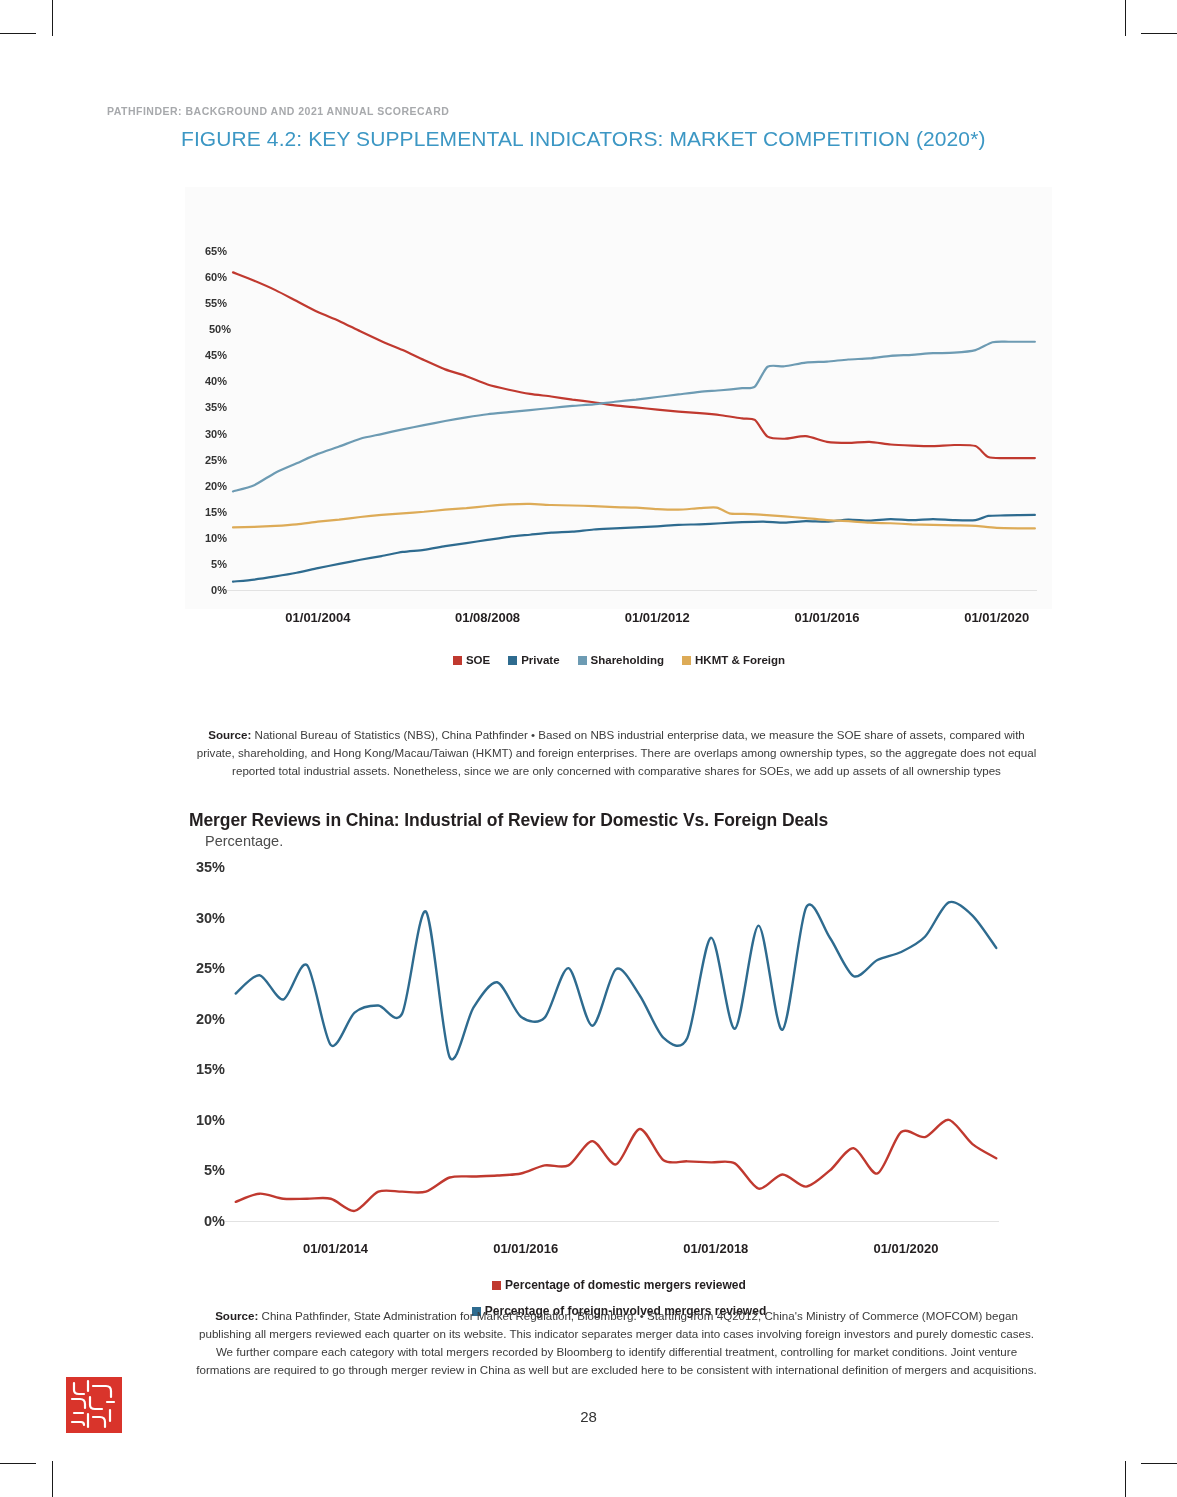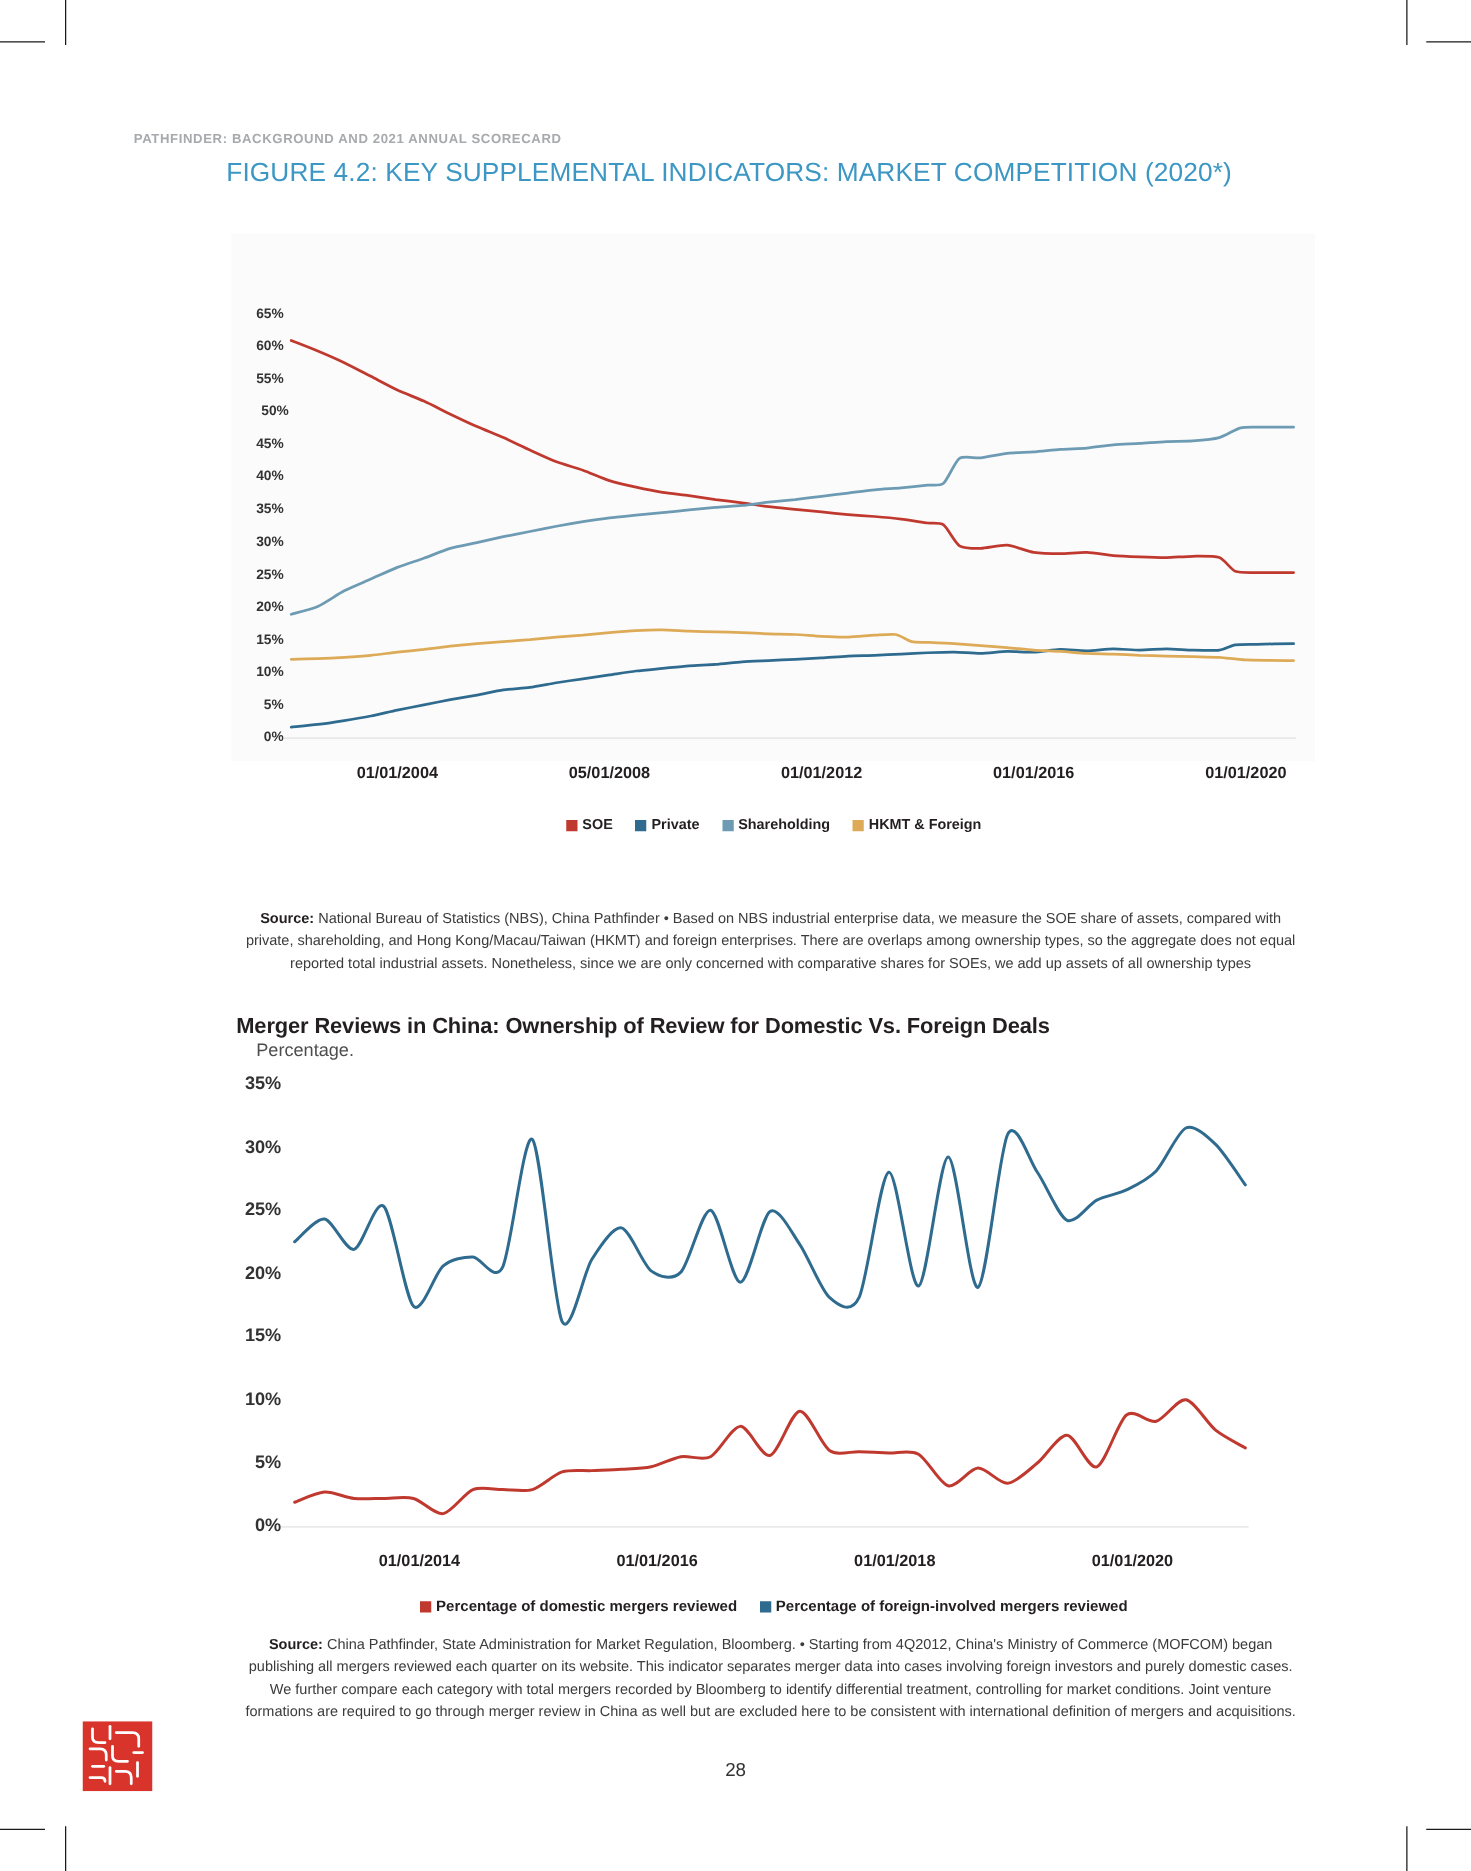--- a/index.html
+++ b/index.html
@@ -129,21 +129,21 @@
       </div>
     <div class="axisline" style="left:38px; right:12px; top:361px;"></div>
     <svg class="series" id="c1-svg" width="860" height="420">
         <path d="M44.00,43.38 C46.47,44.36 60.26,49.66 65.21,51.73 C70.16,53.80 81.48,58.74 86.43,61.12 C91.38,63.49 102.69,69.51 107.64,72.07 C112.59,74.62 123.91,80.71 128.85,83.02 C133.80,85.33 145.12,89.63 150.07,91.89 C155.02,94.14 166.33,99.94 171.28,102.32 C176.23,104.69 187.55,110.04 192.50,112.23 C197.45,114.42 208.76,118.90 213.71,121.09 C218.66,123.28 229.97,128.75 234.92,131.00 C239.87,133.25 251.19,138.50 256.14,140.39 C261.09,142.28 272.40,145.40 277.35,147.17 C282.30,148.93 293.61,153.93 298.56,155.51 C303.51,157.10 314.83,159.63 319.78,160.73 C324.73,161.82 336.04,164.11 340.99,164.90 C345.94,165.69 357.26,166.84 362.21,167.51 C367.16,168.18 378.47,169.97 383.42,170.64 C388.37,171.31 399.68,172.58 404.63,173.25 C409.58,173.92 420.90,175.77 425.85,176.38 C430.80,176.98 442.11,177.97 447.06,178.46 C452.01,178.95 463.32,180.06 468.27,180.55 C473.22,181.03 484.54,182.21 489.49,182.63 C494.44,183.06 505.75,183.77 510.70,184.20 C515.65,184.62 526.97,185.68 531.92,186.28 C536.87,186.89 549.17,188.87 553.13,189.41 C557.09,189.96 562.89,188.85 565.86,190.98 C568.83,193.11 575.12,205.48 578.59,207.67 C582.05,209.86 591.10,209.81 595.56,209.75 C600.01,209.69 611.82,206.78 616.77,207.15 C621.72,207.51 633.03,212.09 637.98,212.88 C642.93,213.67 654.25,213.93 659.20,213.93 C664.15,213.93 675.46,212.70 680.41,212.88 C685.36,213.07 696.68,215.06 701.63,215.49 C706.58,215.92 717.89,216.35 722.84,216.53 C727.79,216.72 739.10,217.12 744.05,217.06 C749.00,216.99 760.32,216.01 765.27,216.01 C770.22,216.01 782.52,215.66 786.48,217.06 C790.44,218.45 795.74,226.61 799.21,228.01 C802.67,229.41 810.73,228.93 816.18,229.05 C821.62,229.17 842.41,229.05 845.88,229.05" stroke="#c0392f" stroke-width="2.2"></path>
         <path d="M44.00,352.66 C46.47,352.41 60.26,351.18 65.21,350.57 C70.16,349.96 81.48,348.23 86.43,347.44 C91.38,346.65 102.69,344.76 107.64,343.79 C112.59,342.82 123.91,340.13 128.85,339.10 C133.80,338.06 145.12,335.90 150.07,334.92 C155.02,333.95 166.33,331.66 171.28,330.75 C176.23,329.84 187.55,328.01 192.50,327.10 C197.45,326.19 208.76,323.66 213.71,322.93 C218.66,322.20 229.97,321.51 234.92,320.84 C239.87,320.17 251.19,317.98 256.14,317.19 C261.09,316.40 272.40,314.79 277.35,314.06 C282.30,313.33 293.61,311.66 298.56,310.93 C303.51,310.20 314.83,308.41 319.78,307.80 C324.73,307.19 336.04,306.20 340.99,305.72 C345.94,305.23 357.26,304.00 362.21,303.63 C367.16,303.27 378.47,302.95 383.42,302.59 C388.37,302.22 399.68,300.87 404.63,300.50 C409.58,300.14 420.90,299.70 425.85,299.46 C430.80,299.22 442.11,298.66 447.06,298.42 C452.01,298.17 463.32,297.68 468.27,297.37 C473.22,297.07 484.54,296.05 489.49,295.81 C494.44,295.56 505.75,295.47 510.70,295.29 C515.65,295.10 526.97,294.49 531.92,294.24 C536.87,294.00 548.18,293.38 553.13,293.20 C558.08,293.02 569.39,292.62 574.34,292.68 C579.29,292.74 590.61,293.78 595.56,293.72 C600.51,293.66 611.82,292.28 616.77,292.16 C621.72,292.04 633.03,292.86 637.98,292.68 C642.93,292.50 654.25,290.71 659.20,290.59 C664.15,290.47 675.46,291.70 680.41,291.64 C685.36,291.57 696.68,290.13 701.63,290.07 C706.58,290.01 717.89,291.11 722.84,291.11 C727.79,291.11 739.10,290.07 744.05,290.07 C749.00,290.07 760.32,290.99 765.27,291.11 C770.22,291.24 782.52,291.60 786.48,291.11 C790.44,290.63 795.74,287.49 799.21,286.94 C802.67,286.39 810.73,286.54 816.18,286.42 C821.62,286.30 842.41,285.96 845.88,285.90" stroke="#2e6b8f" stroke-width="2.2"></path>
         <path d="M44.00,262.43 C46.47,261.70 60.26,258.36 65.21,256.17 C70.16,253.98 81.48,246.21 86.43,243.65 C91.38,241.10 102.69,236.46 107.64,234.27 C112.59,232.08 123.91,226.83 128.85,224.88 C133.80,222.93 145.12,219.34 150.07,217.58 C155.02,215.81 166.33,211.21 171.28,209.75 C176.23,208.29 187.55,206.16 192.50,205.06 C197.45,203.96 208.76,201.40 213.71,200.37 C218.66,199.33 229.97,197.17 234.92,196.19 C239.87,195.22 251.19,192.93 256.14,192.02 C261.09,191.11 272.40,189.16 277.35,188.37 C282.30,187.58 293.61,185.85 298.56,185.24 C303.51,184.63 314.83,183.64 319.78,183.16 C324.73,182.67 336.04,181.56 340.99,181.07 C345.94,180.58 357.26,179.47 362.21,178.98 C367.16,178.50 378.47,177.32 383.42,176.90 C388.37,176.47 399.68,175.82 404.63,175.33 C409.58,174.85 420.90,173.27 425.85,172.72 C430.80,172.18 442.11,171.19 447.06,170.64 C452.01,170.09 463.32,168.64 468.27,168.03 C473.22,167.42 484.54,166.03 489.49,165.42 C494.44,164.81 505.75,163.30 510.70,162.82 C515.65,162.33 526.97,161.68 531.92,161.25 C536.87,160.82 549.17,159.59 553.13,159.16 C557.09,158.74 562.89,160.09 565.86,157.60 C568.83,155.11 575.12,140.15 578.59,137.78 C582.05,135.41 591.10,137.75 595.56,137.26 C600.01,136.77 611.82,134.16 616.77,133.61 C621.72,133.06 633.03,132.93 637.98,132.57 C642.93,132.20 654.25,130.85 659.20,130.48 C664.15,130.11 675.46,129.86 680.41,129.44 C685.36,129.01 696.68,127.26 701.63,126.83 C706.58,126.40 717.89,126.09 722.84,125.79 C727.79,125.48 739.10,124.46 744.05,124.22 C749.00,123.98 760.32,124.07 765.27,123.70 C770.22,123.33 782.03,122.31 786.48,121.09 C790.94,119.88 799.49,114.24 803.45,113.27 C807.41,112.30 815.47,112.81 820.42,112.75 C825.37,112.69 842.91,112.75 845.88,112.75" stroke="#6d9bb3" stroke-width="2.2"></path>
         <path d="M44.00,298.42 C46.47,298.35 60.26,298.08 65.21,297.89 C70.16,297.71 81.48,297.15 86.43,296.85 C91.38,296.55 102.69,295.77 107.64,295.29 C112.59,294.80 123.91,293.23 128.85,292.68 C133.80,292.13 145.12,291.14 150.07,290.59 C155.02,290.04 166.33,288.53 171.28,287.98 C176.23,287.44 187.55,286.32 192.50,285.90 C197.45,285.47 208.76,284.70 213.71,284.33 C218.66,283.97 229.97,283.20 234.92,282.77 C239.87,282.34 251.19,281.11 256.14,280.68 C261.09,280.26 272.40,279.54 277.35,279.12 C282.30,278.69 293.61,277.46 298.56,277.03 C303.51,276.61 314.83,275.71 319.78,275.47 C324.73,275.22 336.04,274.89 340.99,274.95 C345.94,275.01 357.26,275.81 362.21,275.99 C367.16,276.17 378.47,276.39 383.42,276.51 C388.37,276.63 399.68,276.85 404.63,277.03 C409.58,277.21 420.90,277.89 425.85,278.08 C430.80,278.26 442.11,278.35 447.06,278.60 C452.01,278.84 463.32,279.92 468.27,280.16 C473.22,280.40 484.54,280.80 489.49,280.68 C494.44,280.56 506.25,279.36 510.70,279.12 C515.16,278.88 524.21,277.99 527.67,278.60 C531.14,279.21 537.43,283.60 540.40,284.33 C543.37,285.06 549.17,284.67 553.13,284.86 C557.09,285.04 569.39,285.59 574.34,285.90 C579.29,286.20 590.61,287.10 595.56,287.46 C600.51,287.83 611.82,288.60 616.77,289.03 C621.72,289.45 633.03,290.75 637.98,291.11 C642.93,291.48 654.25,291.85 659.20,292.16 C664.15,292.46 675.46,293.48 680.41,293.72 C685.36,293.96 696.68,294.06 701.63,294.24 C706.58,294.43 717.89,295.10 722.84,295.29 C727.79,295.47 739.10,295.69 744.05,295.81 C749.00,295.93 760.32,296.21 765.27,296.33 C770.22,296.45 781.53,296.55 786.48,296.85 C791.43,297.15 800.76,298.63 807.69,298.94 C814.62,299.24 841.42,299.40 845.88,299.46" stroke="#ddab57" stroke-width="2.2"></path>
       </svg>
     <div id="c1-xticks">
         <div class="xtick" style="left: 128.855px; top: 381px;">01/01/2004</div>
-        <div class="xtick" style="left: 298.565px; top: 381px;">05/01/2008</div>
+        <div class="xtick" style="left: 298.565px; top: 381px;">01/08/2008</div>
         <div class="xtick" style="left: 468.274px; top: 381px;">01/01/2012</div>
         <div class="xtick" style="left: 637.984px; top: 381px;">01/01/2016</div>
         <div class="xtick" style="left: 807.694px; top: 381px;">01/01/2020</div>
       </div>
   </div>
   <div class="legend" id="c1-legend" style="top:470px;">
       <div class="legend-item">
         <span class="swatch" style="background: rgb(192, 57, 47);"></span>
         <span class="legend-label">SOE</span>
       </div>
@@ -160,21 +160,21 @@
         <span class="legend-label">HKMT &amp; Foreign</span>
       </div>
     </div>
 </div>
 
 <div class="source clipbox" style="left:189px; top:726px; width:855px; height:54px;">
   <b>Source:</b><span> National Bureau of Statistics (NBS), China Pathfinder • Based on NBS industrial enterprise data, we measure the SOE share of assets, compared with private, shareholding, and Hong Kong/Macau/Taiwan (HKMT) and foreign enterprises. There are overlaps among ownership types, so the aggregate does not equal reported total industrial assets. Nonetheless, since we are only concerned with comparative shares for SOEs, we add up assets of all ownership types</span>
 </div>
 
 <div class="chart-block" style="left:189px; top:810px; width:860px;">
-  <div class="chart-title">Merger Reviews in China: Ownership of Review for Domestic Vs. Foreign Deals</div>
+  <div class="chart-title">Merger Reviews in China: Industrial of Review for Domestic Vs. Foreign Deals</div>
   <div class="chart-subtitle">Percentage.</div>
   <div class="plot-wrap" style="height:410px;">
     <div id="c2-yticks">
         <div class="ytick big" style="left: 0px; width: 36px; top: 366px;">0%</div>
         <div class="ytick big" style="left: 0px; width: 36px; top: 315.429px;">5%</div>
         <div class="ytick big" style="left: 0px; width: 36px; top: 264.857px;">10%</div>
         <div class="ytick big" style="left: 0px; width: 36px; top: 214.286px;">15%</div>
         <div class="ytick big" style="left: 0px; width: 36px; top: 163.714px;">20%</div>
         <div class="ytick big" style="left: 0px; width: 36px; top: 113.143px;">25%</div>
         <div class="ytick big" style="left: 0px; width: 36px; top: 62.5714px;">30%</div>
@@ -185,21 +185,21 @@
         <path d="M46.75,138.43 C50.12,135.85 63.78,119.36 70.52,120.22 C77.25,121.08 87.55,145.93 94.28,144.50 C101.02,143.06 111.32,103.66 118.05,110.11 C124.78,116.56 135.08,183.28 141.81,190.01 C148.55,196.75 158.85,163.23 165.58,157.65 C172.31,152.06 182.61,150.42 189.35,150.57 C196.08,150.71 206.38,171.98 213.11,158.66 C219.84,145.33 230.14,50.34 236.88,56.50 C243.61,62.66 253.91,188.54 260.64,202.15 C267.38,215.76 277.67,163.19 284.41,152.59 C291.14,141.99 301.44,126.01 308.17,127.30 C314.91,128.59 325.20,156.68 331.94,161.69 C338.67,166.71 348.97,169.58 355.70,162.70 C362.44,155.83 372.74,112.00 379.47,113.14 C386.20,114.29 396.50,170.65 403.23,170.79 C409.97,170.94 420.27,118.45 427.00,114.15 C433.73,109.86 444.03,130.71 450.77,140.45 C457.50,150.19 467.80,176.91 474.53,182.93 C481.26,188.95 491.56,197.12 498.30,182.93 C505.03,168.75 515.33,84.09 522.06,82.80 C528.80,81.51 539.09,175.55 545.83,173.83 C552.56,172.11 562.86,70.52 569.59,70.66 C576.33,70.81 586.62,177.42 593.36,174.84 C600.09,172.26 610.39,65.50 617.12,52.46 C623.86,39.42 634.16,73.06 640.89,82.80 C647.62,92.54 657.92,118.08 664.65,121.23 C671.39,124.39 681.69,108.49 688.42,105.05 C695.15,101.61 705.45,100.26 712.19,96.96 C718.92,93.66 729.22,88.81 735.95,81.79 C742.68,74.77 752.98,50.41 759.72,47.40 C766.45,44.39 776.75,54.10 783.48,60.55 C790.22,67.00 803.88,88.33 807.25,92.91" stroke="#2e6b8f" stroke-width="2.4"></path>
         <path d="M46.75,346.78 C50.12,345.64 63.78,339.12 70.52,338.69 C77.25,338.26 87.55,343.03 94.28,343.75 C101.02,344.47 111.32,343.75 118.05,343.75 C124.78,343.75 135.08,342.03 141.81,343.75 C148.55,345.47 158.85,356.89 165.58,355.89 C172.31,354.88 182.61,339.39 189.35,336.67 C196.08,333.95 206.38,336.67 213.11,336.67 C219.84,336.67 230.14,338.67 236.88,336.67 C243.61,334.66 253.91,324.66 260.64,322.51 C267.38,320.36 277.67,321.78 284.41,321.50 C291.14,321.21 301.44,320.92 308.17,320.49 C314.91,320.06 325.20,319.90 331.94,318.46 C338.67,317.03 348.97,311.52 355.70,310.37 C362.44,309.23 372.74,313.81 379.47,310.37 C386.20,306.93 396.50,286.24 403.23,286.10 C409.97,285.95 420.27,311.08 427.00,309.36 C433.73,307.64 444.03,274.53 450.77,273.96 C457.50,273.39 467.80,300.73 474.53,305.31 C481.26,309.90 491.56,306.04 498.30,306.33 C505.03,306.61 515.33,307.05 522.06,307.34 C528.80,307.62 539.09,304.62 545.83,308.35 C552.56,312.07 562.86,332.06 569.59,333.63 C576.33,335.21 586.62,319.76 593.36,319.47 C600.09,319.19 610.39,332.18 617.12,331.61 C623.86,331.04 634.16,320.87 640.89,315.43 C647.62,309.98 657.92,292.75 664.65,293.18 C671.39,293.61 681.69,320.76 688.42,318.46 C695.15,316.17 705.45,282.15 712.19,276.99 C718.92,271.84 729.22,283.77 735.95,282.05 C742.68,280.33 752.98,263.85 759.72,264.86 C766.45,265.86 776.75,283.69 783.48,289.13 C790.22,294.58 803.88,301.29 807.25,303.29" stroke="#c0392f" stroke-width="2.4"></path>
       </svg>
     <div id="c2-xticks">
         <div class="xtick" style="left: 146.568px; top: 386px;">01/01/2014</div>
         <div class="xtick" style="left: 336.691px; top: 386px;">01/01/2016</div>
         <div class="xtick" style="left: 526.815px; top: 386px;">01/01/2018</div>
         <div class="xtick" style="left: 716.938px; top: 386px;">01/01/2020</div>
       </div>
   </div>
-  <div class="legend" id="c2-legend" style="top:468px;">
+  <div class="legend" id="c2-legend" style="top:468px;flex-direction:column;">
       <div class="legend-item">
         <span class="swatch" style="background: rgb(192, 57, 47);"></span>
         <span class="legend-label lg">Percentage of domestic mergers reviewed</span>
       </div>
       <div class="legend-item">
         <span class="swatch" style="background: rgb(46, 107, 143);"></span>
         <span class="legend-label lg">Percentage of foreign-involved mergers reviewed</span>
       </div>
     </div>
 </div>

